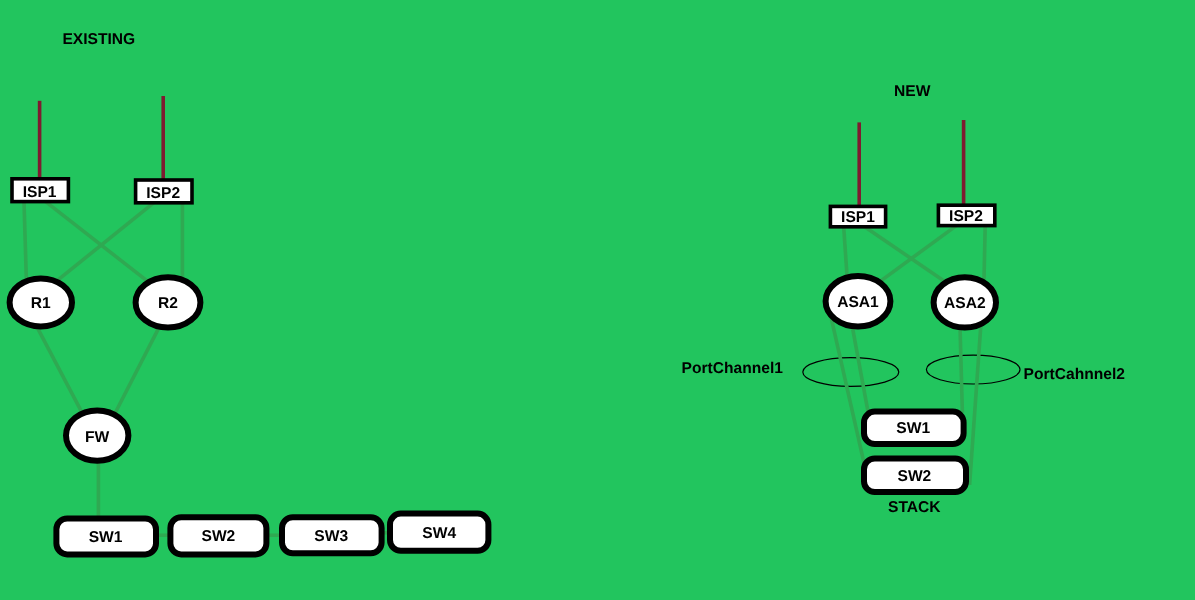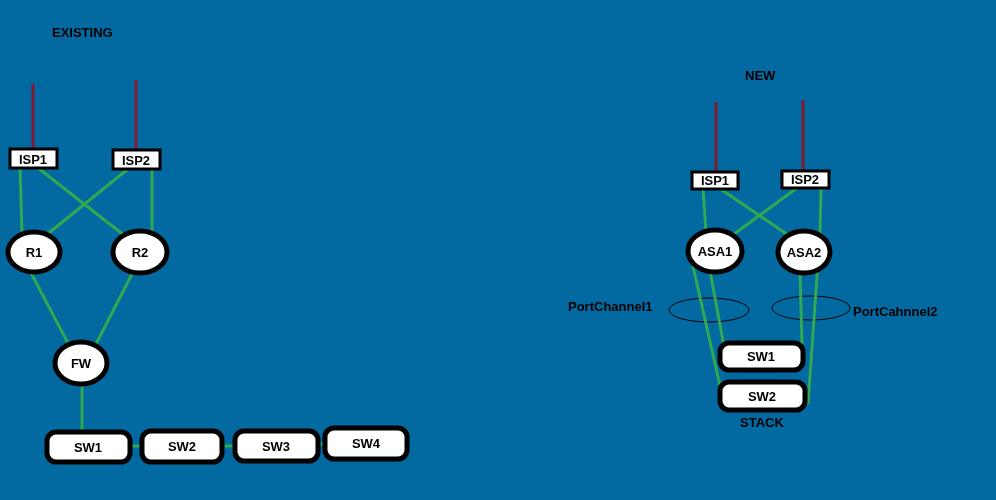--- a/index.html
+++ b/index.html
@@ -1,20 +1,20 @@
 <!DOCTYPE html>
 <html><head>
 <meta charset="utf-8">
 <style>
   html, body { margin: 0; padding: 0; background: #ffffff; }
   .canvas {
     position: relative;
     width: 996px;
     height: 500px;
-    background: #0369a1;
+    background: #22c55e;
     font-family: "Liberation Sans", sans-serif;
     overflow: hidden;
   }
   svg { position: absolute; top: 0; left: 0; }
   text {
     font-family: "Liberation Sans", sans-serif;
     font-weight: bold;
     font-size: 13px;
     fill: #000000;
   }

